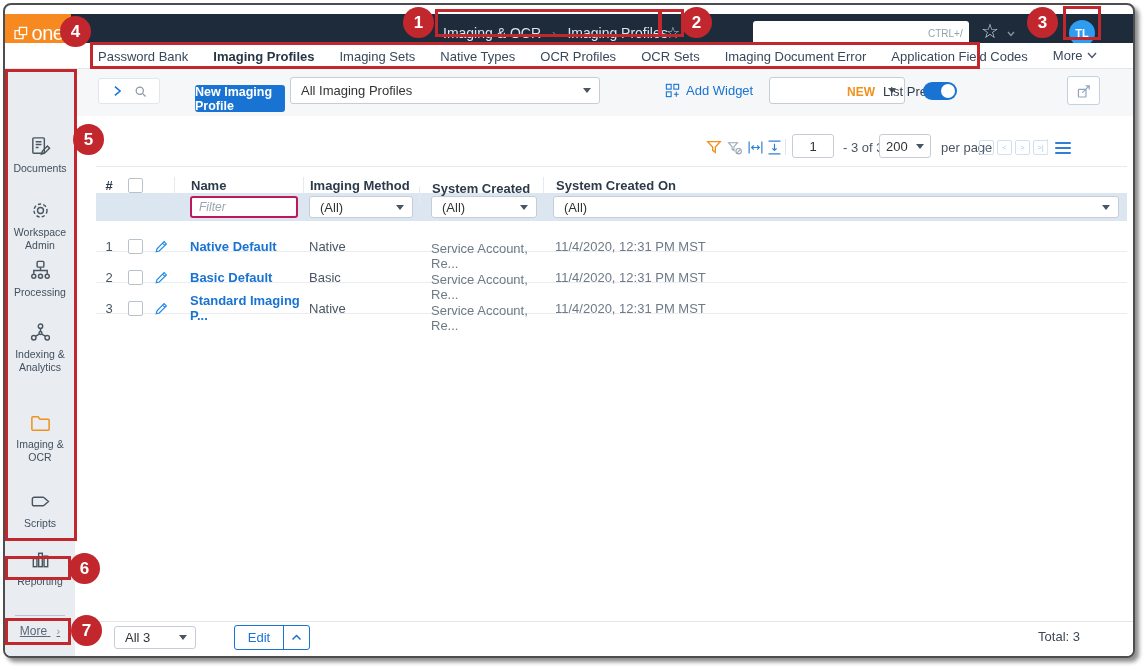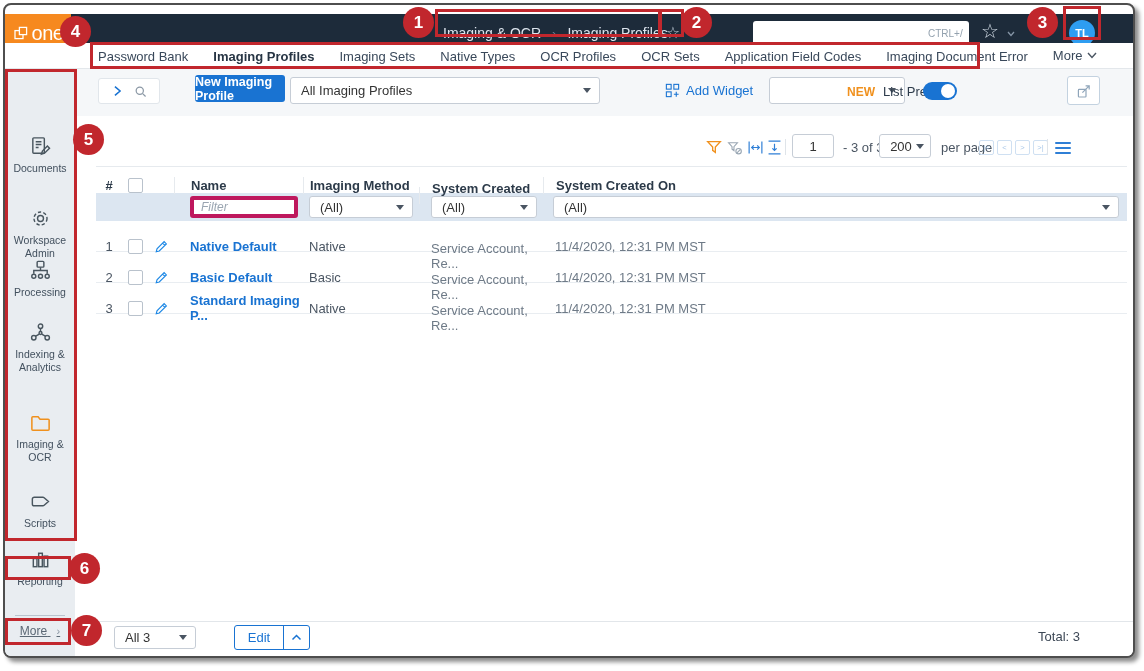--- a/index.html
+++ b/index.html
@@ -33,55 +33,55 @@
   .side-item { position:absolute; left:0; width:70px; text-align:center; }
   .side-item .ic { height:24px; display:flex; justify-content:center; margin-bottom:3px; }
   .side-item .lbl { font-size:10.5px; line-height:13px; color:#42505e; }
   .side-divider { position:absolute; left:10px; top:546px; width:50px; height:1px; background:#bac4ce; }
   .side-more { position:absolute; left:0; top:555px; width:70px; text-align:center; font-size:12px; color:#5a6774;text-decoration:underline; }
   .side-collapse { position:absolute; left:0; top:582px; width:70px; text-align:center; font-size:16px; color:#5a6774; }
 
   
   .toolstrip { position:absolute; left:70px; right:0; top:64px; height:47px; background:#f5f7f9; }
   .srch-group { position:absolute; left:93px; top:73px; width:62px; height:26px; background:#fff; border:1px solid #e1e6eb; border-radius:3px; display:flex; align-items:center; justify-content:center; gap:11px; }
-  .btn-primary { position:absolute; left:190px; top:70px; width:90px; height:27px; background:#1973d2; border-radius:3px; color:#fff; font-size:12.5px; font-weight:700; display:flex; align-items:center; justify-content:center; }
+  .btn-primary { position:absolute; left:190px; top:80px; width:90px; height:27px; background:#1973d2; border-radius:3px; color:#fff; font-size:12.5px; font-weight:700; display:flex; align-items:center; justify-content:center; }
   .selectbox { background:#fff; border:1px solid #c6cdd6; border-radius:3px; display:flex; align-items:center; font-size:13px; color:#333; padding:0 8px 0 10px; }
   .selectbox .val { flex:1; white-space:nowrap; overflow:hidden; }
   .caret { width:0; height:0; border-left:4.5px solid transparent; border-right:4.5px solid transparent; border-top:5px solid #4a5562; }
   .view-dd { position:absolute; left:285px; top:72px; width:310px; height:27px; }
   .add-widget { position:absolute; left:660px; top:78px; display:flex; align-items:center; gap:6px; color:#1973d2; font-size:13px; }
   .widget-dd { position:absolute; left:764px; top:72px; width:136px; height:27px; }
   .new-badge { position:absolute; left:842px; top:80px; color:#f0911e; font-size:12px; font-weight:700; }
   .lp-label { position:absolute; left:878px; top:79px; color:#2e3c4c; font-size:13px; }
   .toggle { position:absolute; left:918px; top:77px; width:34px; height:18px; border-radius:9px; background:#1973d2; }
   .toggle .knob { position:absolute; right:2px; top:2px; width:14px; height:14px; border-radius:50%; background:#fff; }
   .export-btn { position:absolute; left:1062px; top:71px; width:33px; height:29px; background:#fff; border:1px solid #c3d2e0; border-radius:3px; display:flex; align-items:center; justify-content:center; }
 
   
   .ctl-divider { position:absolute; width:1px; height:16px; background:#dfe4e9; top:134px; }
   .page-input { position:absolute; left:787px; top:129px; width:42px; height:24px; border:1px solid #c6cdd6; border-radius:3px; text-align:center; font-size:13px; color:#333; outline:none; }
   .range-lbl { position:absolute; left:838px; top:135px; font-size:13px; color:#4a5562; }
-  .size-dd { position:absolute; left:874px; top:129px; width:52px; height:24px;text-align:center; }
+  .size-dd { position:absolute; left:874px; top:129px; width:52px; height:24px; }
   .perpage-lbl { position:absolute; left:936px; top:135px; font-size:13px; color:#4a5562; }
   .pagers { position:absolute; left:974px; top:135px; display:flex; gap:3px; }
   .pager { width:15px; height:15px; border:1px solid #cfe0f2; border-radius:2px; color:#aac8e8; font-size:7.5px; display:flex; align-items:center; justify-content:center; }
   .grid-burger { position:absolute; left:1050px; top:137px; display:flex; flex-direction:column; gap:3px; }
   .grid-burger span { width:16px; height:2px; background:#2f7fd6; border-radius:1px; }
 
   
   .tbl { position:absolute; left:91px; top:161px; width:1031px; }
   .trow { display:grid; grid-template-columns:26px 26px 26px 129px 116px 124px 1fr; align-items:center; }
   .thead { height:27px; border-top:1px solid #e6eaee; font-weight:700; font-size:13px; color:#2c3a49; }
   .thead .cell-b { border-left:1px solid #e6eaee; height:17px; display:flex; align-items:center; }
   .tfilter { height:28px; background:#dce6f1; }
   .tdata { height:31px; border-bottom:1px solid #e9edf1; font-size:13px; }
   .c-center { display:flex; justify-content:center; align-items:center; }
   .pad-name { padding-left:16px; } .pad-m { padding-left:6px; } .pad-by { padding-left:12px;margin-top:20px; } .pad-on { padding-left:12px; }
   .checkbox { width:15px; height:15px; background:#fff; border:1.5px solid #b9c2cc; border-radius:2px; }
-  .filter-input { margin-left:16px; width:108px; height:22px; border:4px solid #be185d; border-radius:3px; padding:0 7px; font-size:12px; outline:none; color:#333; }
+  .filter-input { margin-left:16px; width:108px; height:22px; border:2px solid #be185d; border-radius:3px; padding:0 7px; font-size:12px; outline:none; color:#333; }
   .filter-input::placeholder { font-style:italic; color:#9aa5b1; }
   .fsel { height:22px; }
   .name-link { color:#1973d2; font-weight:700; }
   .dim { color:#6e7a87; } .mid { color:#4a5562; }
 
   
   .footerbar { position:absolute; left:70px; right:0; top:616px; bottom:0; background:#fff; border-top:1px solid #e2e6ea; }
   .all-dd { position:absolute; left:109px; top:621px; width:82px; height:23px; }
   .edit-group { position:absolute; left:229px; top:620px; height:25px; display:flex; border:1px solid #1973d2; border-radius:3px; background:#fff; }
   .edit-main { width:48px; display:flex; align-items:center; justify-content:center; color:#1973d2; font-size:13px; }
@@ -126,42 +126,42 @@
     <div class="avatar">TL</div>
   </div>
 
   <div class="tabbar">
     <div class="tab">Password Bank</div>
     <div class="tab active">Imaging Profiles</div>
     <div class="tab">Imaging Sets</div>
     <div class="tab">Native Types</div>
     <div class="tab">OCR Profiles</div>
     <div class="tab">OCR Sets</div>
+    <div class="tab">Imaging Document Error</div>
     <div class="tab">Application Field Codes</div>
-    <div class="tab">Imaging Document Error</div>
     <div class="tab-more">
       <span>More</span>
       <svg width="10" height="7" viewBox="0 0 10 7">
           <polyline points="1,1 5,5.5 9,1" fill="none" stroke="#4a5562" stroke-width="1.4"></polyline>
         </svg>
     </div>
   </div>
 
   <div class="sidebar">
     <div class="side-item" style="top:66px;">
       <div class="ic">
           <svg width="23" height="23" viewBox="0 0 24 24" fill="none" stroke="#49565f" stroke-width="1.5">
             <rect x="4" y="3" width="12" height="16" rx="1"></rect>
             <path d="M7 7h6 M7 10h6 M7 13h3"></path>
             <path d="M13 20 l1-3.2 5.2-5.2 2.2 2.2 -5.2 5.2 z"></path>
           </svg>
         </div>
       <div class="lbl">Documents</div>
     </div>
-    <div class="side-item" style="top:138px;">
+    <div class="side-item" style="top:130px;">
       <div class="ic">
           <svg width="23" height="23" viewBox="0 0 24 24" fill="none" stroke="#49565f" stroke-width="1.5">
             <circle cx="12" cy="12" r="3.1"></circle>
             <circle cx="12" cy="12" r="6.8" stroke-dasharray="3.4 2.3"></circle>
           </svg>
         </div>
       <div class="lbl">Workspace Admin</div>
     </div>
     <div class="side-item" style="top:190px;">
       <div class="ic">

